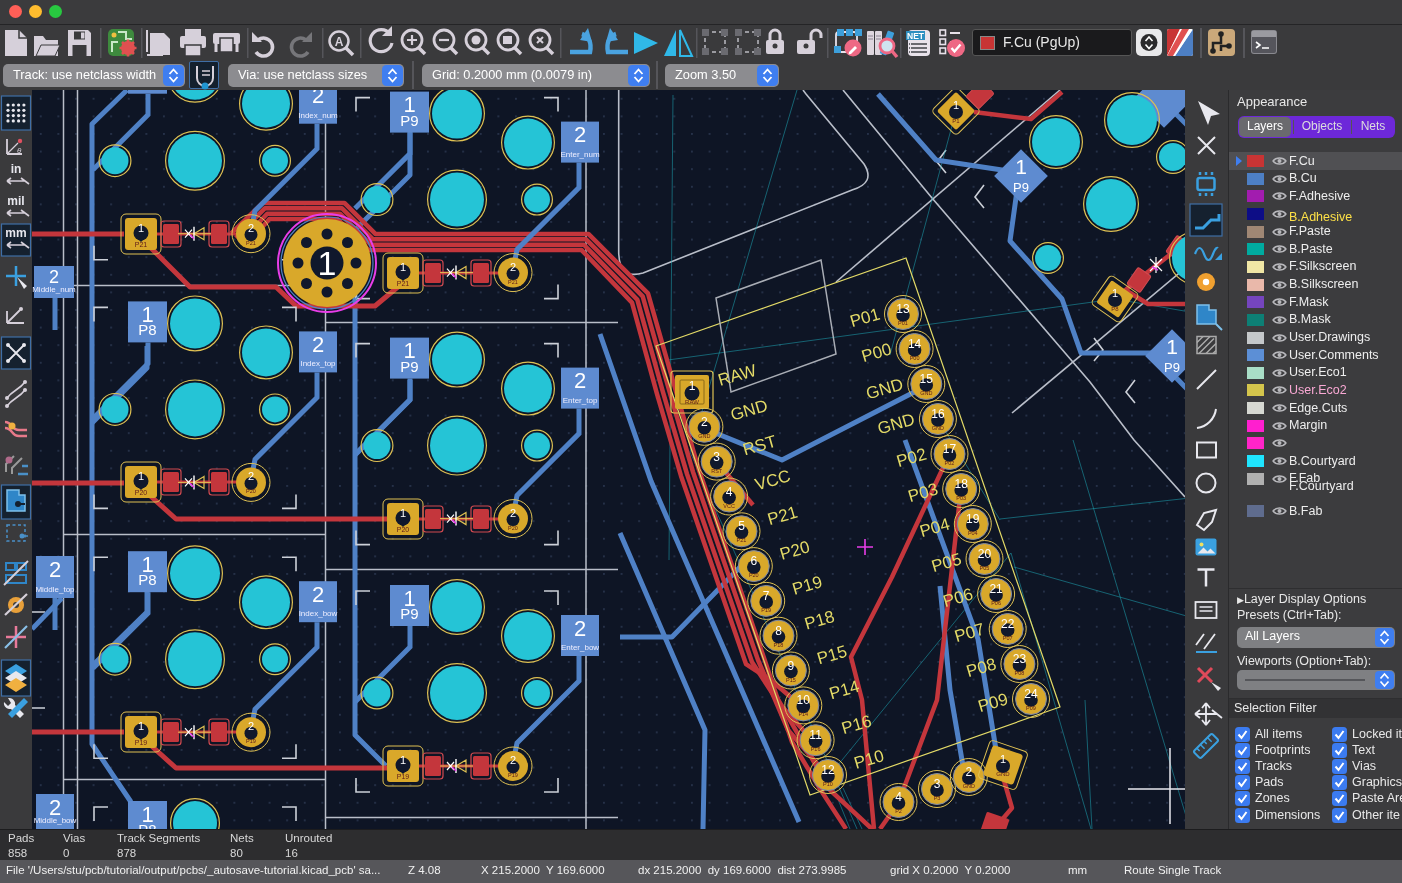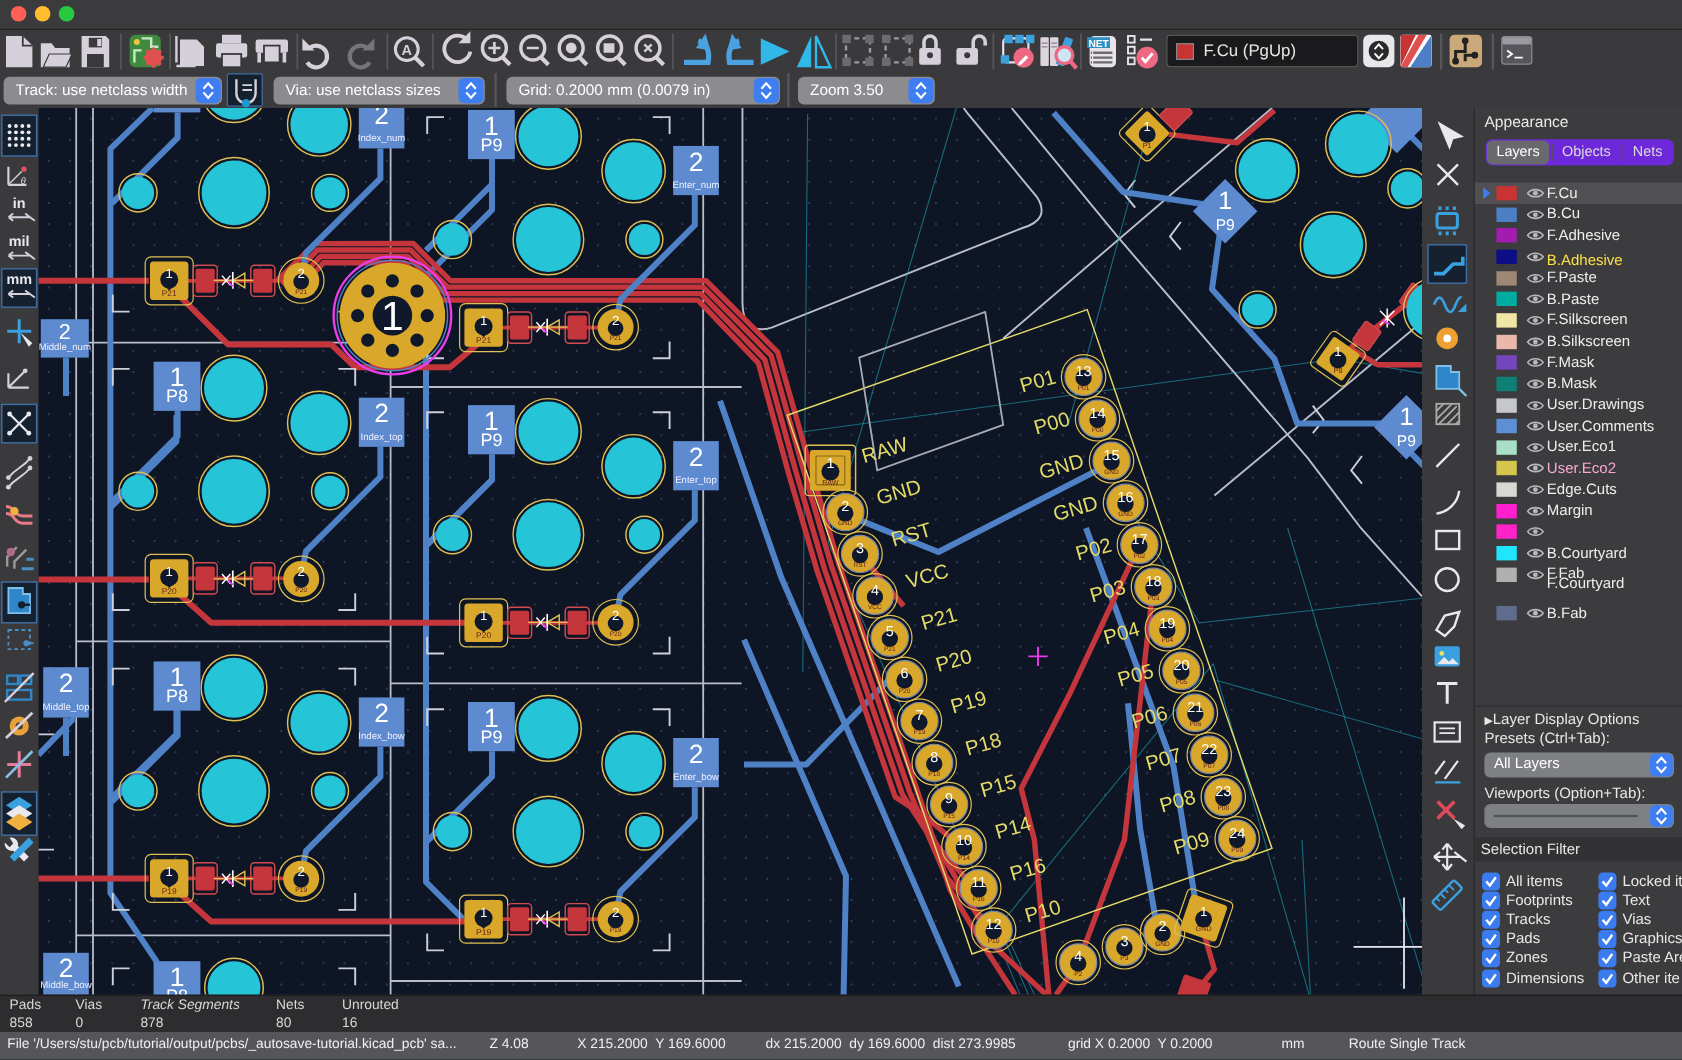--- a/index.html
+++ b/index.html
@@ -1234,21 +1234,21 @@
     <div style="position:absolute;left:103px;top:717.5px;width:15px;height:15px;background:#3b7bf0;border-radius:3.5px;"><svg width="15" height="15">
         <path d="M 3.5,7.5 l 3,3.5 5,-7" fill="none" stroke="#fff" stroke-width="2"></path>
       </svg></div>
     <div style="position:absolute;left:123px;top:718px;font-size:12.5px;color:#e8e8e8;white-space:nowrap;">Other ite</div>
   </div>
 <div style="position:absolute;left:0;top:829px;width:1402px;height:31px;background:#2d2d2f;border-top:1px solid #1c1c1e;">
     <div style="position:absolute;left:8px;top:2px;font-size:11.5px;color:#d8d8d8;">Pads</div>
     <div style="position:absolute;left:8px;top:17px;font-size:11.5px;color:#d8d8d8;">858</div>
     <div style="position:absolute;left:63px;top:2px;font-size:11.5px;color:#d8d8d8;">Vias</div>
     <div style="position:absolute;left:63px;top:17px;font-size:11.5px;color:#d8d8d8;">0</div>
-    <div style="position:absolute;left:117px;top:2px;font-size:11.5px;color:#d8d8d8;font-style:italic;">Track Segments</div>
+    <div style="position:absolute;left:117px;top:2px;font-size:11.5px;color:#d8d8d8;">Track Segments</div>
     <div style="position:absolute;left:117px;top:17px;font-size:11.5px;color:#d8d8d8;">878</div>
     <div style="position:absolute;left:230px;top:2px;font-size:11.5px;color:#d8d8d8;">Nets</div>
     <div style="position:absolute;left:230px;top:17px;font-size:11.5px;color:#d8d8d8;">80</div>
     <div style="position:absolute;left:285px;top:2px;font-size:11.5px;color:#d8d8d8;">Unrouted</div>
     <div style="position:absolute;left:285px;top:17px;font-size:11.5px;color:#d8d8d8;">16</div>
   </div>
 <div style="position:absolute;left:0;top:860px;width:1402px;height:23px;background:#56565a;">
     <div style="position:absolute;left:6px;top:4px;font-size:11.5px;color:#f0f0f0;white-space:nowrap;">File '/Users/stu/pcb/tutorial/output/pcbs/_autosave-tutorial.kicad_pcb' sa...</div>
     <div style="position:absolute;left:408px;top:4px;font-size:11.5px;color:#f0f0f0;white-space:nowrap;">Z 4.08</div>
     <div style="position:absolute;left:481px;top:4px;font-size:11.5px;color:#f0f0f0;white-space:nowrap;">X 215.2000&nbsp; Y 169.6000</div>

